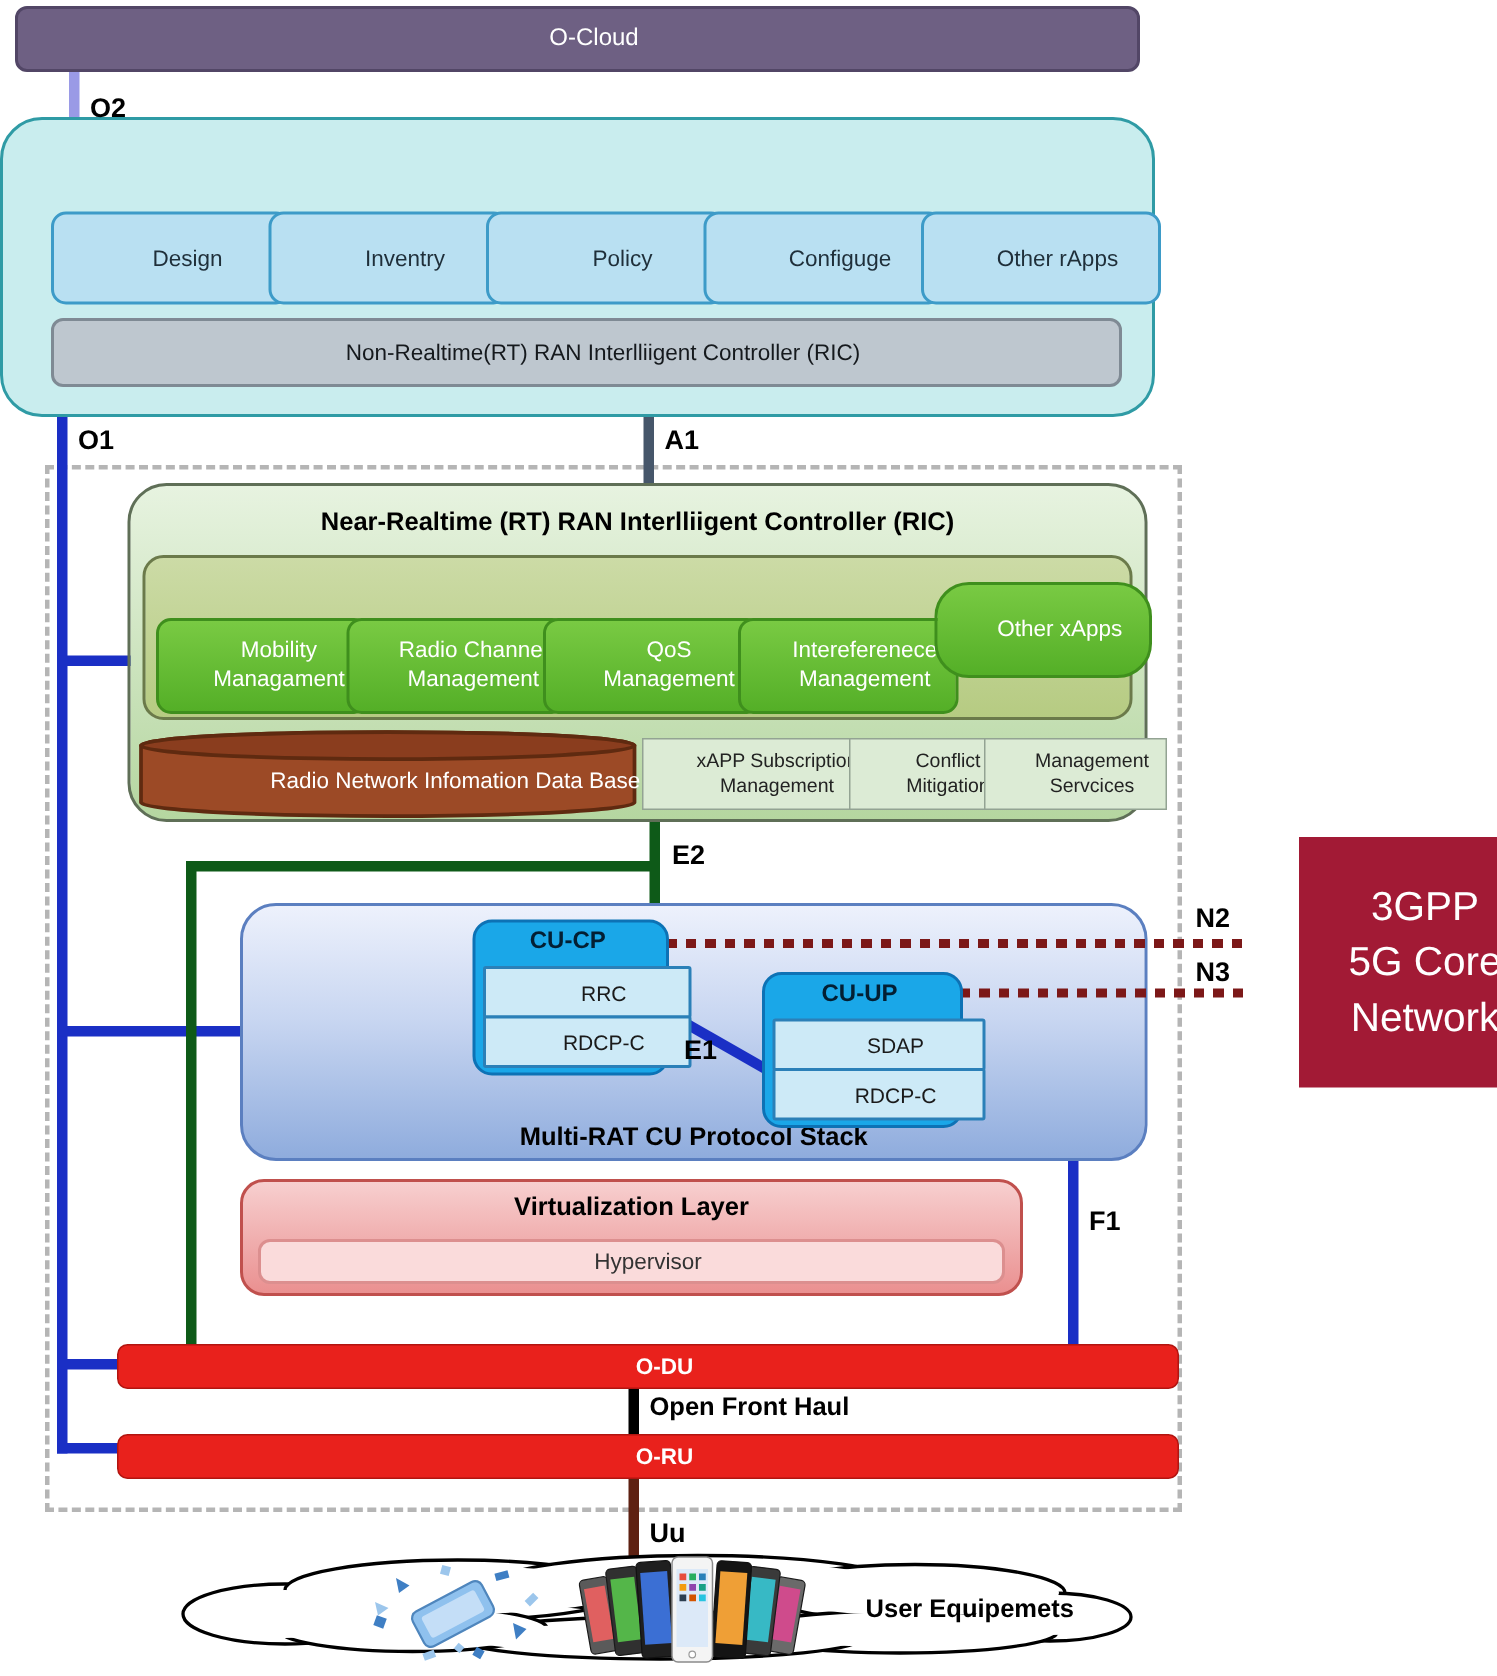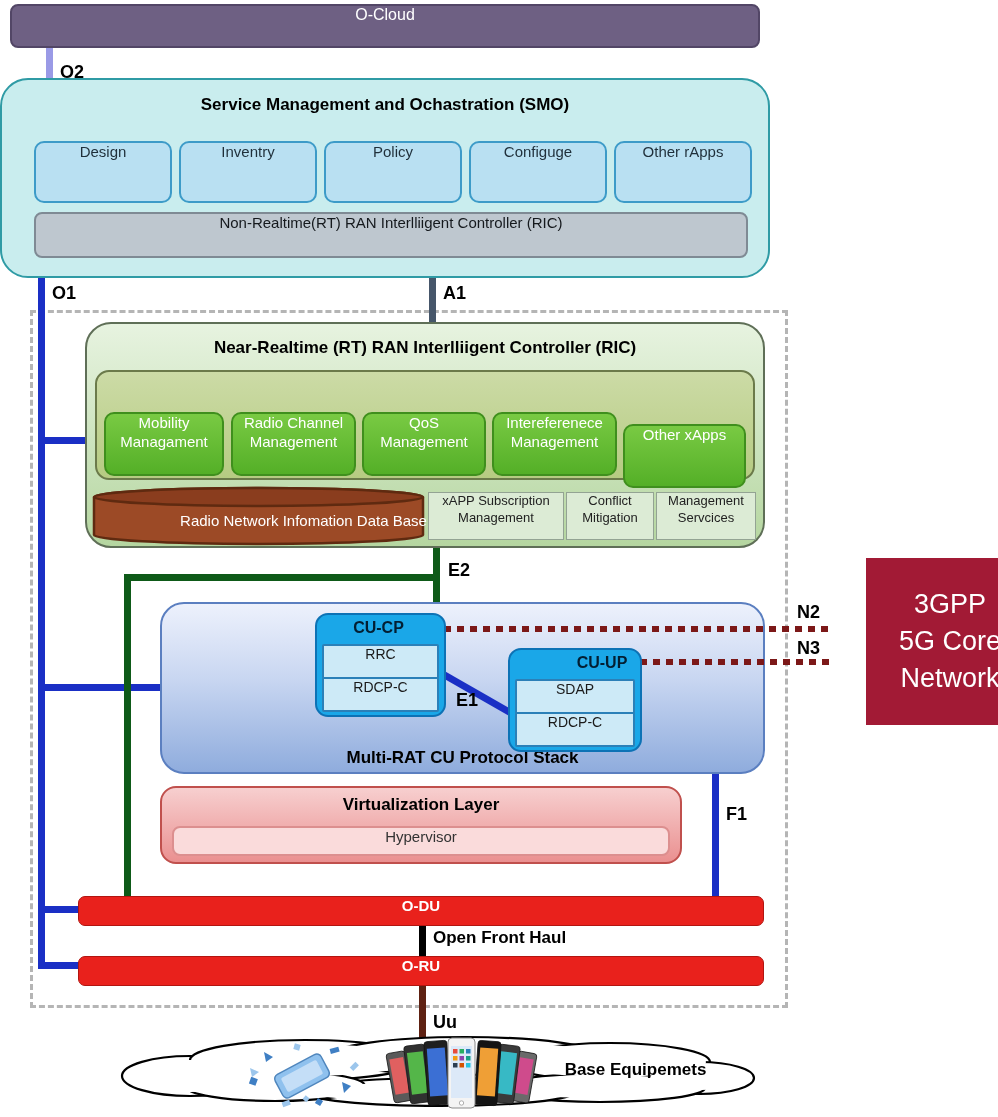--- a/index.html
+++ b/index.html
@@ -1,19 +1,19 @@
 <!DOCTYPE html>
 <html><head>
 <meta charset="utf-8">
 <style>
   html,body{margin:0;padding:0;background:#fff;}
   #canvas{position:relative;width:998px;height:1117px;background:#fff;overflow:hidden;
           font-family:"Liberation Sans",sans-serif;}
   .abs{position:absolute;box-sizing:border-box;}
-  .ctr{display:flex;align-items:flex-start;justify-content:center;text-align:center;}
+  .ctr{display:flex;align-items:center;justify-content:center;text-align:center;padding-left:22px;}
   .lbl{position:absolute;font-weight:bold;font-size:18px;color:#000;white-space:nowrap;z-index:6;}
   .line{position:absolute;z-index:2;}
   .dot-line{position:absolute;height:6px;z-index:4;
             background:repeating-linear-gradient(90deg,#7c1818 0 7px,transparent 7px 13px);}
   .bar-red{position:absolute;z-index:3;background:#e9211c;border:1px solid #b21510;border-radius:7px;
            color:#fff;font-weight:bold;font-size:15px;}
   .cu-inner{position:absolute;z-index:5;background:#cdeaf7;border:2px solid #2b80b8;border-radius:2px;
             font-size:14px;color:#1a1a1a;}
   .cu-grp{position:absolute;z-index:5;background:#1aa7e8;border:2px solid #0d72b5;border-radius:13px;}
   .cu-grp-title{position:absolute;z-index:5;font-weight:bold;font-size:16px;color:#031f33;text-align:center;}
@@ -45,21 +45,20 @@
   <div class="line" style="left:419px;top:924px;width:7px;height:34px;background:#000;"></div>
   <div class="line" style="left:419px;top:984px;width:7px;height:62px;background:#5e2112;"></div>
   <div class="dot-line" style="left:444px;top:626px;width:386px;"></div>
   <div class="dot-line" style="left:640px;top:659px;width:190px;"></div>
 
   <div class="abs ctr" style="left:10px;top:4px;width:750px;height:44px;background:#6e6083;border:2px solid #524666;border-radius:8px;z-index:3;">
     <span style="color:#fff;font-size:16px;">O-Cloud</span>
   </div>
 
   <div class="abs" style="left:0px;top:78px;width:770px;height:200px;background:#c9edee;border:2px solid #2f9ba5;border-radius:28px;z-index:3;"></div>
-  <div class="abs" style="left:0px;top:95px;width:770px;text-align:center;font-weight:bold;font-size:17px;color:#000;z-index:3;">Service Management and Ochastration (SMO)</div>
   <div class="smo-app ctr" style="left:34px;top:141px;width:134px;height:58px;">
     <span>Design</span>
     </div>
   <div class="smo-app ctr" style="left:179px;top:141px;width:134px;height:58px;">
     <span>Inventry</span>
     </div>
   <div class="smo-app ctr" style="left:324px;top:141px;width:134px;height:58px;">
     <span>Policy</span>
     </div>
   <div class="smo-app ctr" style="left:469px;top:141px;width:134px;height:58px;">
@@ -80,21 +79,21 @@
     </div>
   <div class="xapp ctr" style="left:231px;top:412px;width:121px;height:60px;">
     <span>Radio Channel Management</span>
     </div>
   <div class="xapp ctr" style="left:362px;top:412px;width:120px;height:60px;">
     <span>QoS Management</span>
     </div>
   <div class="xapp ctr" style="left:492px;top:412px;width:121px;height:60px;">
     <span>Intereferenece Management</span>
     </div>
-  <div class="xapp ctr" style="left:623px;top:424px;width:119px;height:60px;">
+  <div class="xapp ctr" style="left:623px;top:388px;width:119px;height:60px;border-radius:23px;">
     <span>Other xApps</span>
     </div>
 
   <div class="abs" style="left:92px;top:486px;width:333px;height:60px;z-index:3;">
     <svg width="333" height="60" viewBox="0 0 333 60">
       <path d="M2,11 a164.5,9 0 0 1 329,0 v38 a164.5,9 0 0 1 -329,0 z" fill="#9c4a26" stroke="#5f2a10" stroke-width="2.5"></path>
       <ellipse cx="166.5" cy="11" rx="164.5" ry="9" fill="#8a3d1e" stroke="#5f2a10" stroke-width="2.5"></ellipse>
     </svg>
   </div>
   <div class="abs" style="left:92px;top:512px;width:403px;text-align:center;font-size:15px;color:#fff;z-index:3;padding-left:20px;">Radio Network Infomation Data Base</div>
@@ -119,21 +118,21 @@
   <div class="cu-grp" style="left:315px;top:613px;width:127px;height:100px;"></div>
   <div class="cu-grp-title" style="left:315px;top:619px;width:127px;">CU-CP</div>
   <div class="cu-inner ctr" style="left:322px;top:644px;width:113px;height:31px;">
     <span>RRC</span>
     </div>
   <div class="cu-inner ctr" style="left:322px;top:677px;width:113px;height:31px;">
     <span>RDCP-C</span>
     </div>
 
   <div class="cu-grp" style="left:508px;top:648px;width:130px;height:100px;"></div>
-  <div class="cu-grp-title" style="left:508px;top:654px;width:130px;padding-left:29px;">CU-UP</div>
+  <div class="cu-grp-title" style="left:508px;top:654px;width:130px;">CU-UP</div>
   <div class="cu-inner ctr" style="left:515px;top:679px;width:116px;height:31px;">
     <span>SDAP</span>
     </div>
   <div class="cu-inner ctr" style="left:515px;top:712px;width:116px;height:31px;">
     <span>RDCP-C</span>
     </div>
 
   <div class="abs" style="left:830px;top:558px;width:168px;height:167px;background:#a21a35;z-index:5;display:flex;flex-direction:column;align-items:center;justify-content:center;color:#fff;font-size:27px;line-height:37px;font-weight:500;margin-left:36px;">
     <div>3GPP</div>
     <div>5G Core</div>
@@ -235,21 +234,21 @@
             <rect x="356" y="24" width="4.5" height="4.5" fill="#16a085"></rect>
           <rect x="343" y="31" width="4.5" height="4.5" fill="#2c3e50"></rect>
             <rect x="349.5" y="31" width="4.5" height="4.5" fill="#d35400"></rect>
             <rect x="356" y="31" width="4.5" height="4.5" fill="#27c4e0"></rect>
         </g>
         <circle cx="351.5" cy="71" r="2.2" fill="#fff" stroke="#9a9a9a" stroke-width="0.8"></circle>
       </g>
     </g>
   </svg>
   <div class="abs ctr" style="left:548px;top:1060px;width:175px;height:26px;z-index:6;">
-    <span style="font-weight:bold;font-size:17px;color:#000;white-space:nowrap;">Base Equipemets</span>
+    <span style="font-weight:bold;font-size:17px;color:#000;white-space:nowrap;">User Equipemets</span>
     </div>
 
   <div class="lbl" style="left:60px;top:62px;">O2</div>
   <div class="lbl" style="left:52px;top:283px;">O1</div>
   <div class="lbl" style="left:443px;top:283px;">A1</div>
   <div class="lbl" style="left:448px;top:560px;">E2</div>
   <div class="lbl" style="left:456px;top:690px;">E1</div>
   <div class="lbl" style="left:797px;top:602px;">N2</div>
   <div class="lbl" style="left:797px;top:638px;">N3</div>
   <div class="lbl" style="left:726px;top:804px;">F1</div>

